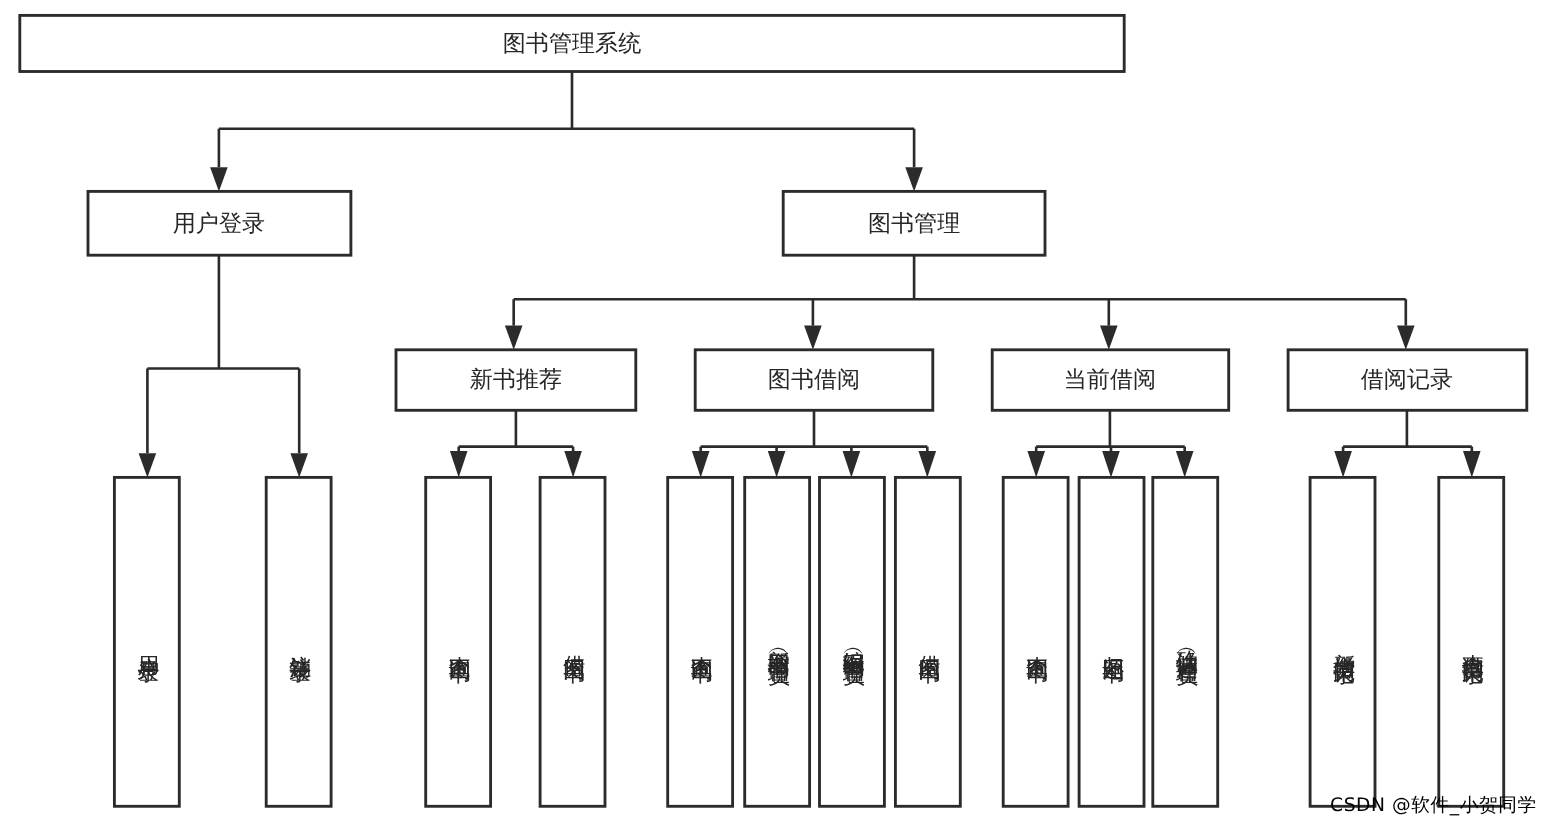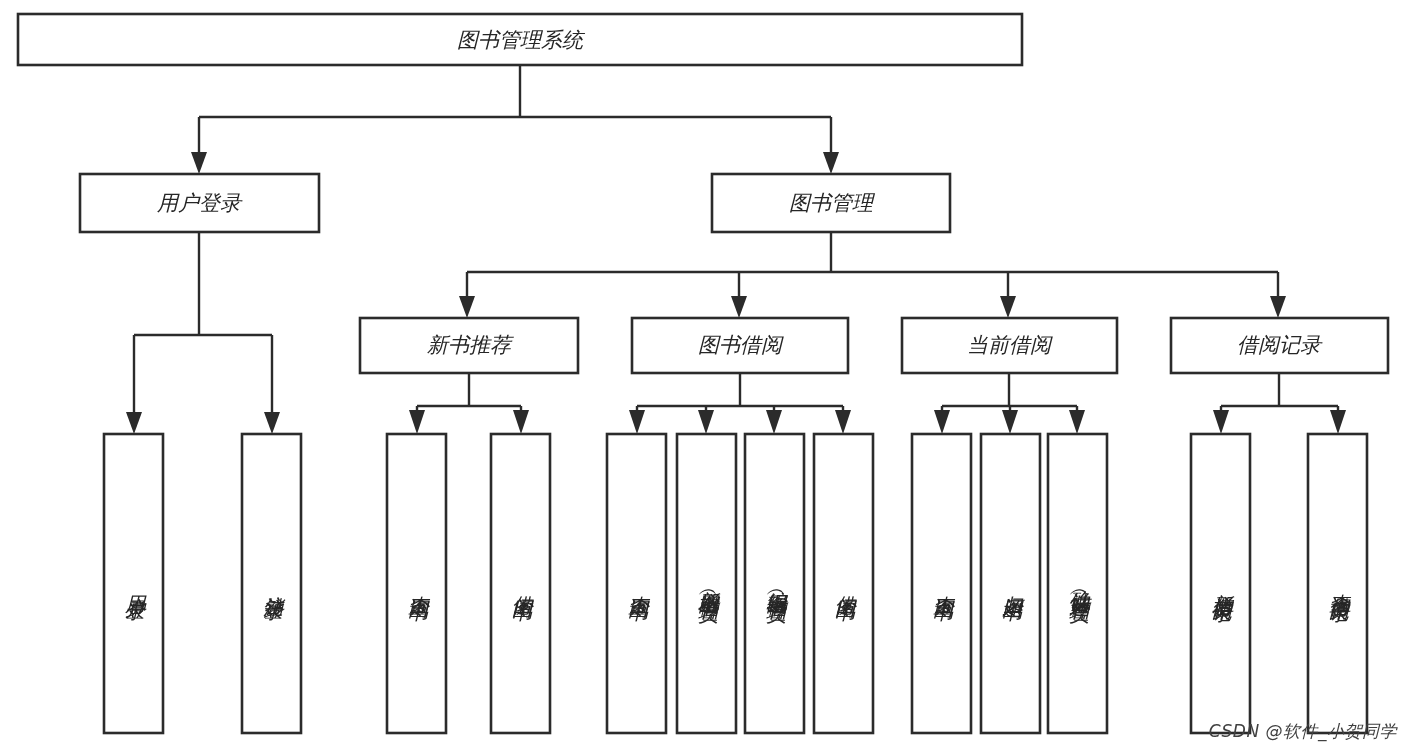--- a/index.html
+++ b/index.html
@@ -12,21 +12,20 @@
     width: 1405px;
     height: 747px;
     font-family: "DejaVu Sans", "Liberation Sans", sans-serif;
     overflow: hidden;
     position: relative;
   }
   #diagram-root {
     position: relative;
     width: 1405px;
     height: 747px;
-    font-style: italic;
   }
   svg.flow {
     position: absolute;
     left: 0;
     top: 0;
     width: 1405px;
     height: 747px;
   }
   .node-rect {
     fill: #ffffff;
@@ -55,21 +54,21 @@
   .arrow-head {
     fill: #2b2b2b;
     stroke: none;
   }
   .watermark {
     position: absolute;
     right: 8px;
     bottom: 4px;
     font-family: "DejaVu Sans", "Liberation Sans", sans-serif;
     font-size: 17px;
-    color: #404040;
+    color: #000000;
     letter-spacing: 0.5px;
     white-space: nowrap;
     user-select: none;
   }
 </style>
 </head>
 <body>
 
 <div id="diagram-root">
 

